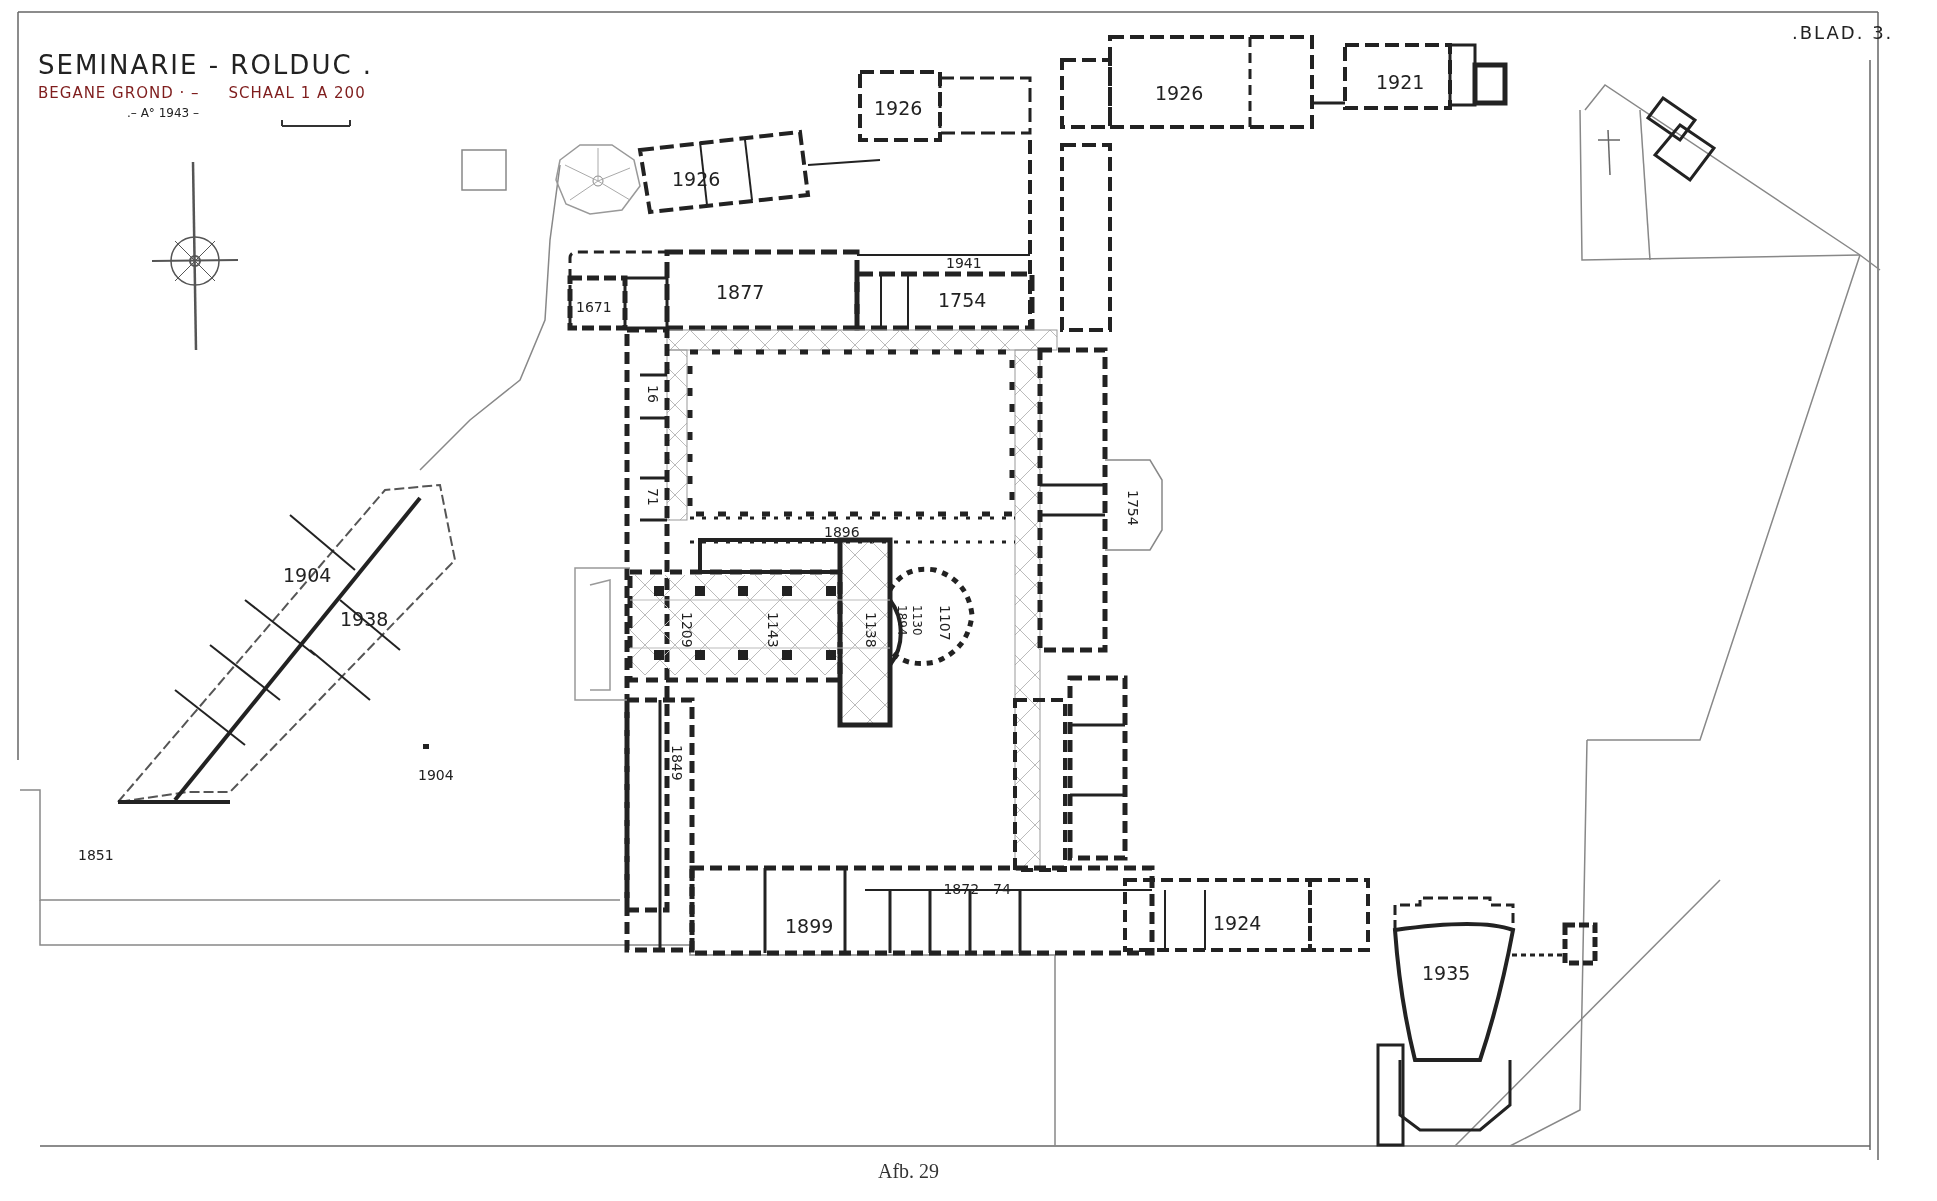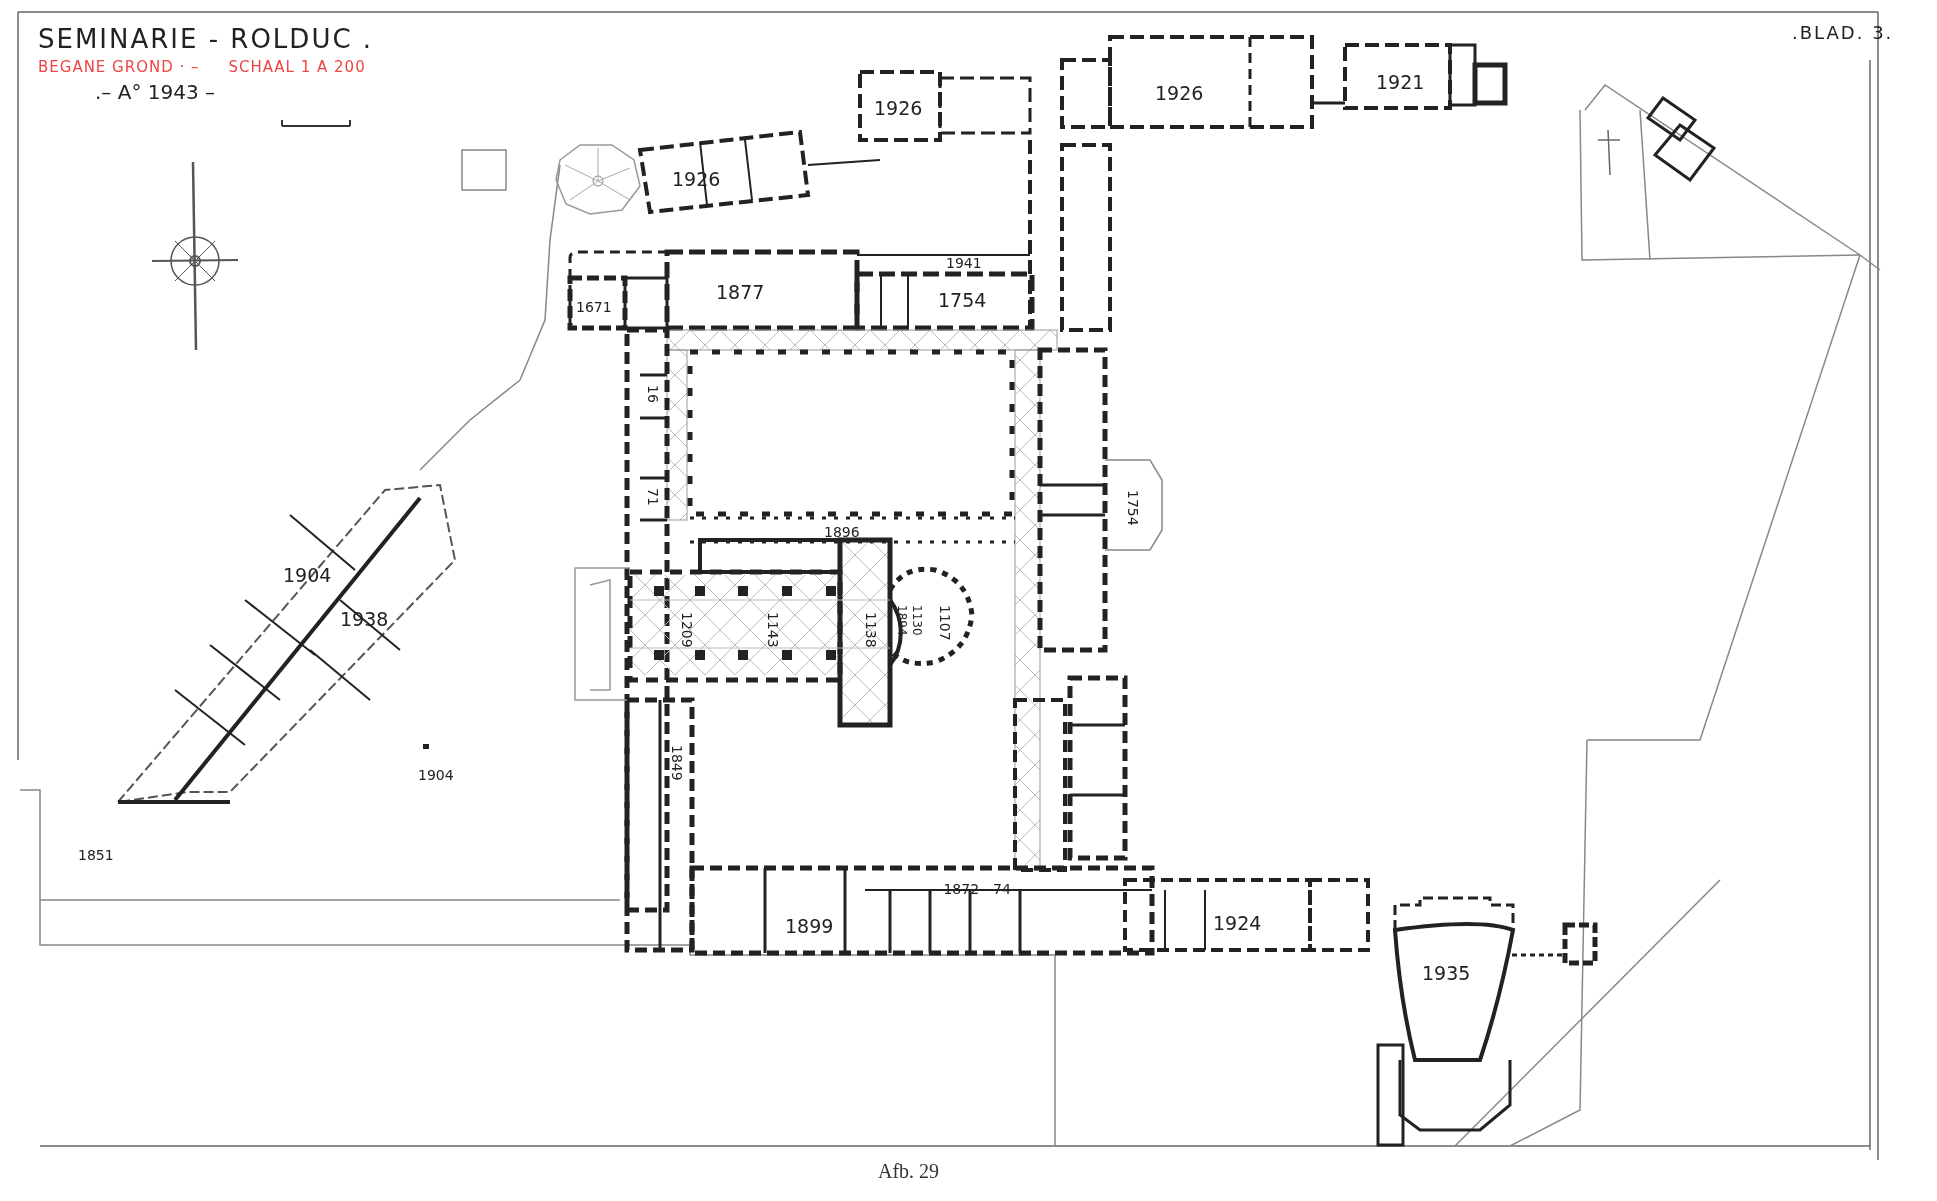--- a/index.html
+++ b/index.html
@@ -1,21 +1,21 @@
 <!DOCTYPE html>
 <html><head>
 <meta charset="utf-8">
 <style>
   html,body{margin:0;padding:0;background:#fff;}
   body{width:1937px;height:1201px;position:relative;overflow:hidden;font-family:"DejaVu Sans",sans-serif;color:#1a1a1a;}
   #plan{position:absolute;left:0;top:0;}
   .title-block{position:absolute;left:38px;top:24px;}
-  .title{font-family:"DejaVu Sans",sans-serif;font-size:26px;letter-spacing:2px;color:#222;}
-  .sub{font-size:15px;letter-spacing:1px;color:#ef4444;margin-top:4px;}
-  .year{font-size:20px;margin-left:57px;margin-top:4px;color:#222;}
+  .title{font-family:"DejaVu Sans",sans-serif;font-size:26px;letter-spacing:2px;color:#222;margin-top:26px;}
+  .sub{font-size:15px;letter-spacing:1px;color:#7f1d1d;margin-top:4px;}
+  .year{font-size:12px;margin-left:89px;margin-top:4px;color:#222;}
   .sheet{position:absolute;left:1792px;top:22px;font-size:18px;letter-spacing:2px;color:#222;}
   .caption{position:absolute;left:878px;top:1160px;font-family:"Liberation Serif",serif;font-size:20px;color:#333;}
   .lbl{font-family:"DejaVu Sans",sans-serif;font-size:19px;fill:#222;}
   .lbl-sm{font-family:"DejaVu Sans",sans-serif;font-size:14px;fill:#222;}
 </style>
 </head>
 <body>
 
 <svg id="plan" width="1937" height="1201" viewBox="0 0 1937 1201" xmlns="http://www.w3.org/2000/svg">
   <defs>

